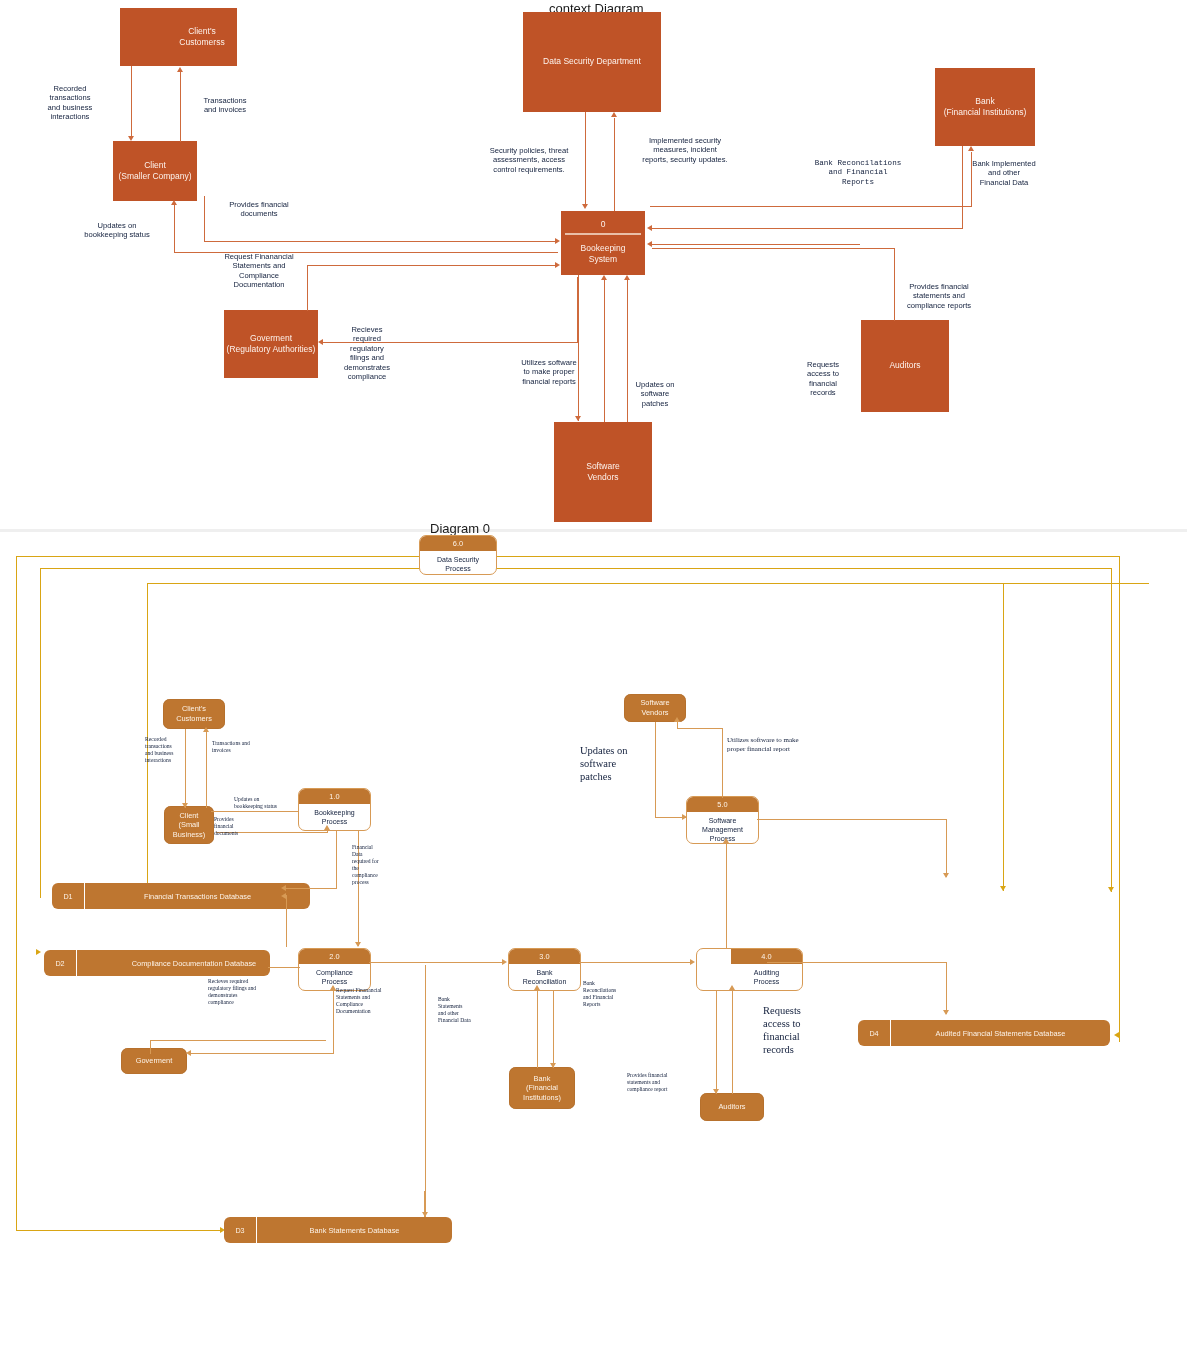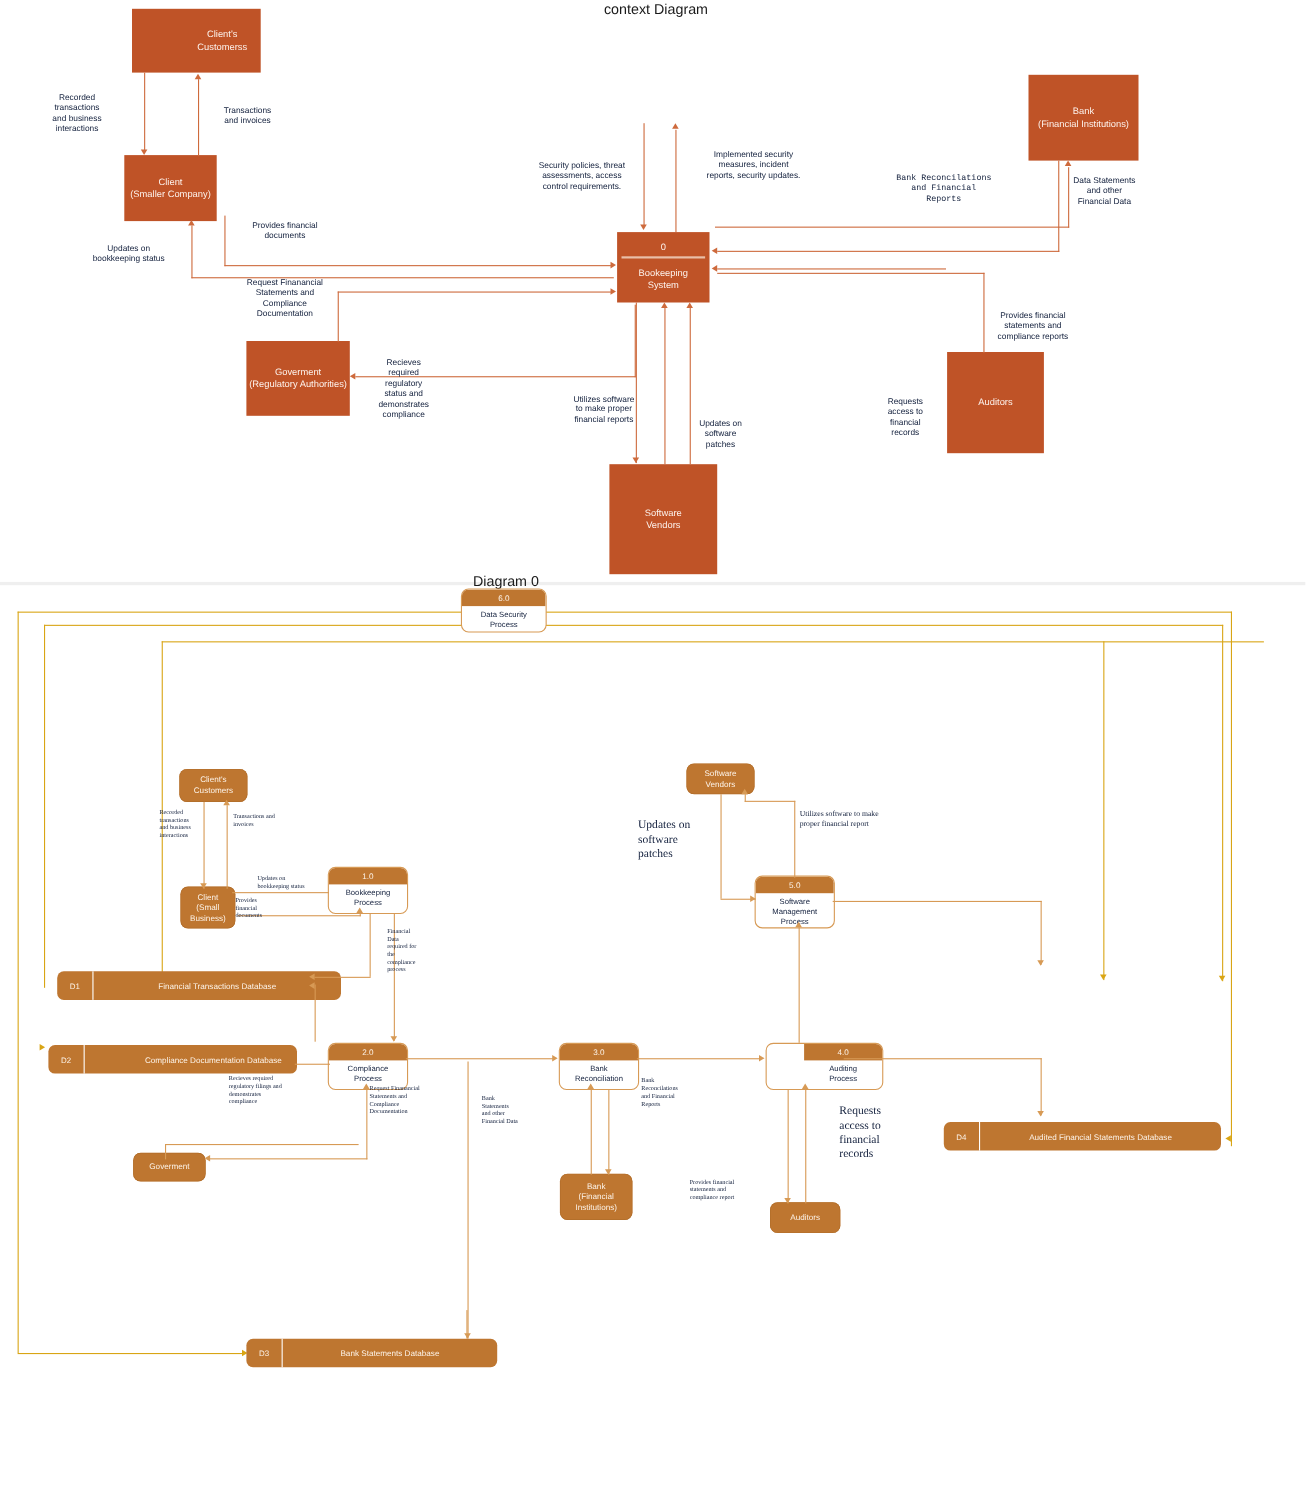--- a/index.html
+++ b/index.html
@@ -62,20 +62,23 @@
 
   <div id="ctx">
 
     <div class="ttl" style="left:549px;top:1px;">context Diagram</div>
 
     <div class="ent" style="left:120px;top:8px;width:70px;height:58px;padding-left:47px;">
         <span>Client's Customerss</span>
       </div>
     <div class="ent" style="left:113px;top:141px;width:84px;height:60px;white-space:pre-line;"><span>Client
 (Smaller Company)</span></div>
+    <div class="ent" style="left:523px;top:12px;width:138px;height:100px;">
+        <span>Data Security Department</span>
+      </div>
     <div class="ent" style="left:935px;top:68px;width:100px;height:78px;white-space:pre-line;"><span>Bank
 (Financial Institutions)</span></div>
     <div class="ent" style="left:224px;top:310px;width:94px;height:68px;white-space:pre-line;"><span>Goverment
 (Regulatory Authorities)</span></div>
     <div class="ent" style="left:861px;top:320px;width:88px;height:92px;">
         <span>Auditors</span>
       </div>
     <div class="ent" style="left:554px;top:422px;width:98px;height:100px;white-space:pre-line;"><span>Software
 Vendors</span></div>
 
@@ -118,21 +121,21 @@
 Statements and
 Compliance
 Documentation</div>
 
     <div class="hr" style="left:323px;top:342px;width:255px;"></div>
     <div class="vr" style="left:577px;top:277px;height:66px;"></div>
     <div class="ar l" style="left:318px;top:339px;"></div>
     <div class="lbl" style="left:333px;top:325px;width:68px;white-space:pre-line;">Recieves
 required
 regulatory
-status and
+filings and
 demonstrates
 compliance</div>
 
     <div class="vr" style="left:585px;top:112px;height:94px;"></div>
     <div class="ar d" style="left:582px;top:204px;"></div>
     <div class="lbl" style="left:470px;top:146px;width:118px;white-space:pre-line;">Security policies, threat
 assessments, access
 control requirements.</div>
 
     <div class="vr" style="left:614px;top:118px;height:93px;"></div>
@@ -144,21 +147,21 @@
     <div class="hr" style="left:650px;top:206px;width:322px;"></div>
     <div class="vr" style="left:971px;top:152px;height:55px;"></div>
     <div class="ar u" style="left:968px;top:146px;"></div>
     <div class="lbl" style="left:804px;top:159px;width:108px;white-space:pre-line;font-family:Liberation Mono, monospace;">Bank Reconcilations
 and Financial
 Reports</div>
 
     <div class="vr" style="left:962px;top:146px;height:83px;"></div>
     <div class="hr" style="left:652px;top:228px;width:311px;"></div>
     <div class="ar l" style="left:647px;top:225px;"></div>
-    <div class="lbl" style="left:954px;top:159px;width:100px;white-space:pre-line;">Data Statements
+    <div class="lbl" style="left:954px;top:159px;width:100px;white-space:pre-line;">Bank Implemented
 and other
 Financial Data</div>
 
     <div class="hr" style="left:652px;top:248px;width:243px;"></div>
     <div class="vr" style="left:894px;top:248px;height:73px;"></div>
     <div class="lbl" style="left:890px;top:282px;width:98px;white-space:pre-line;">Provides financial
 statements and
 compliance reports</div>
 
     <div class="hr" style="left:652px;top:244px;width:208px;"></div>

